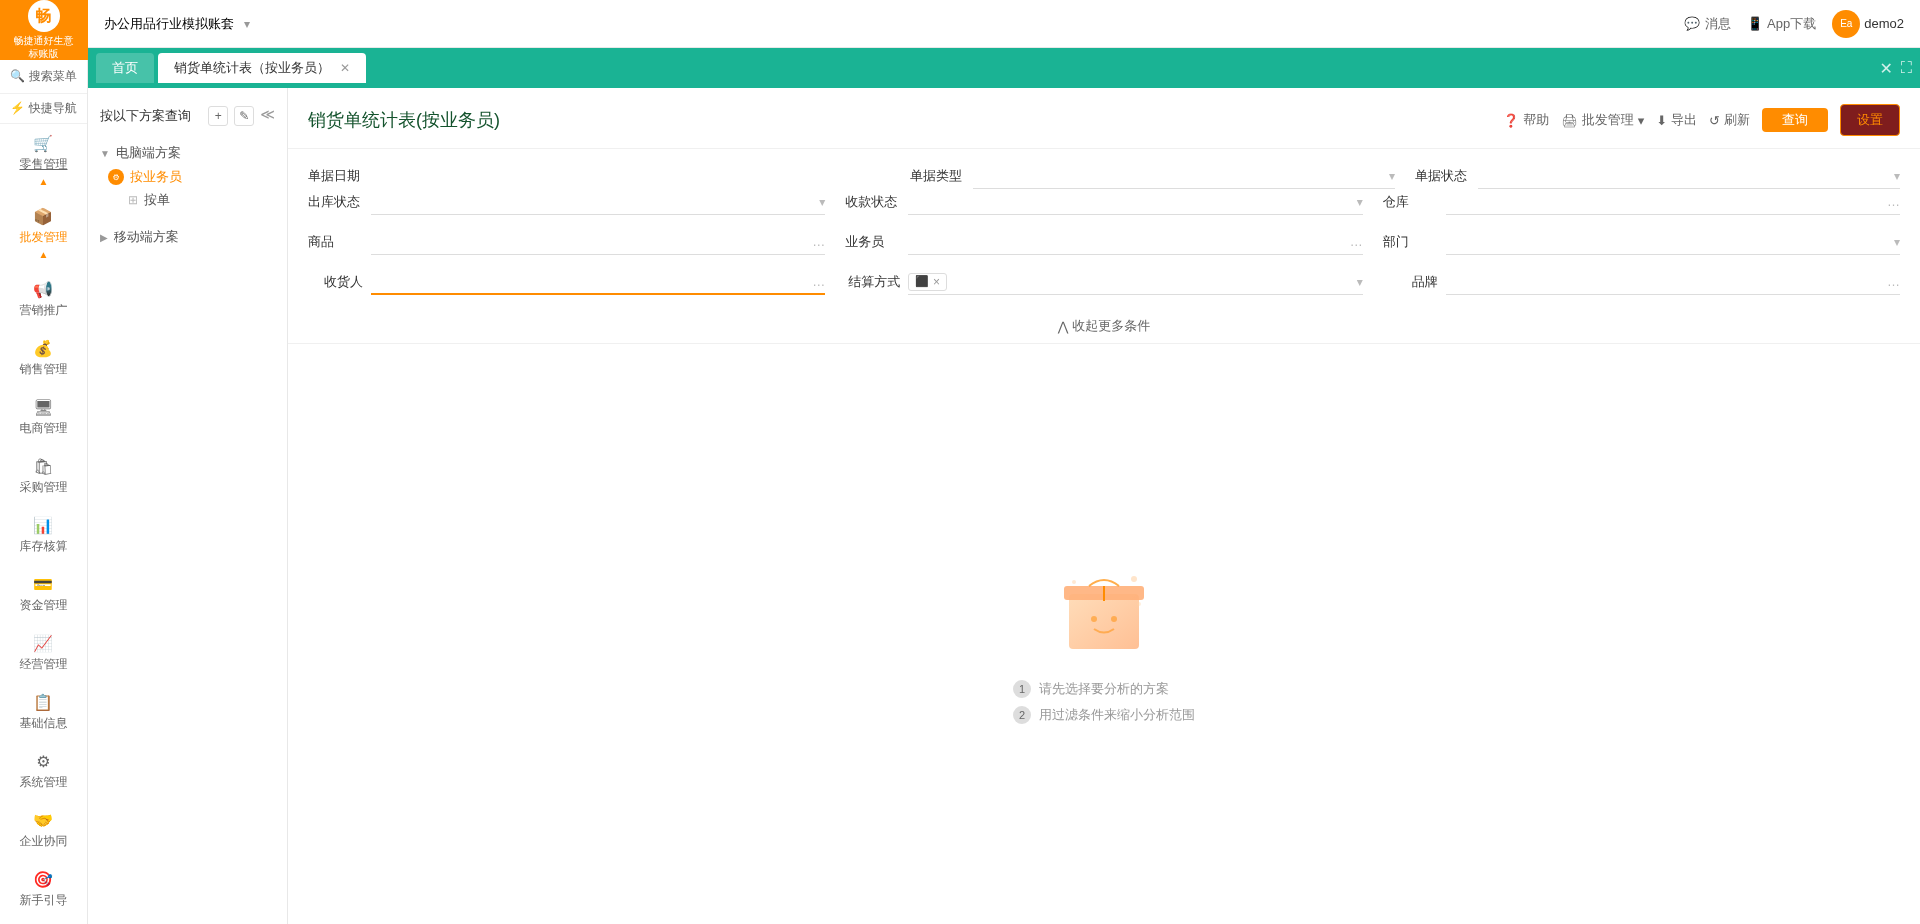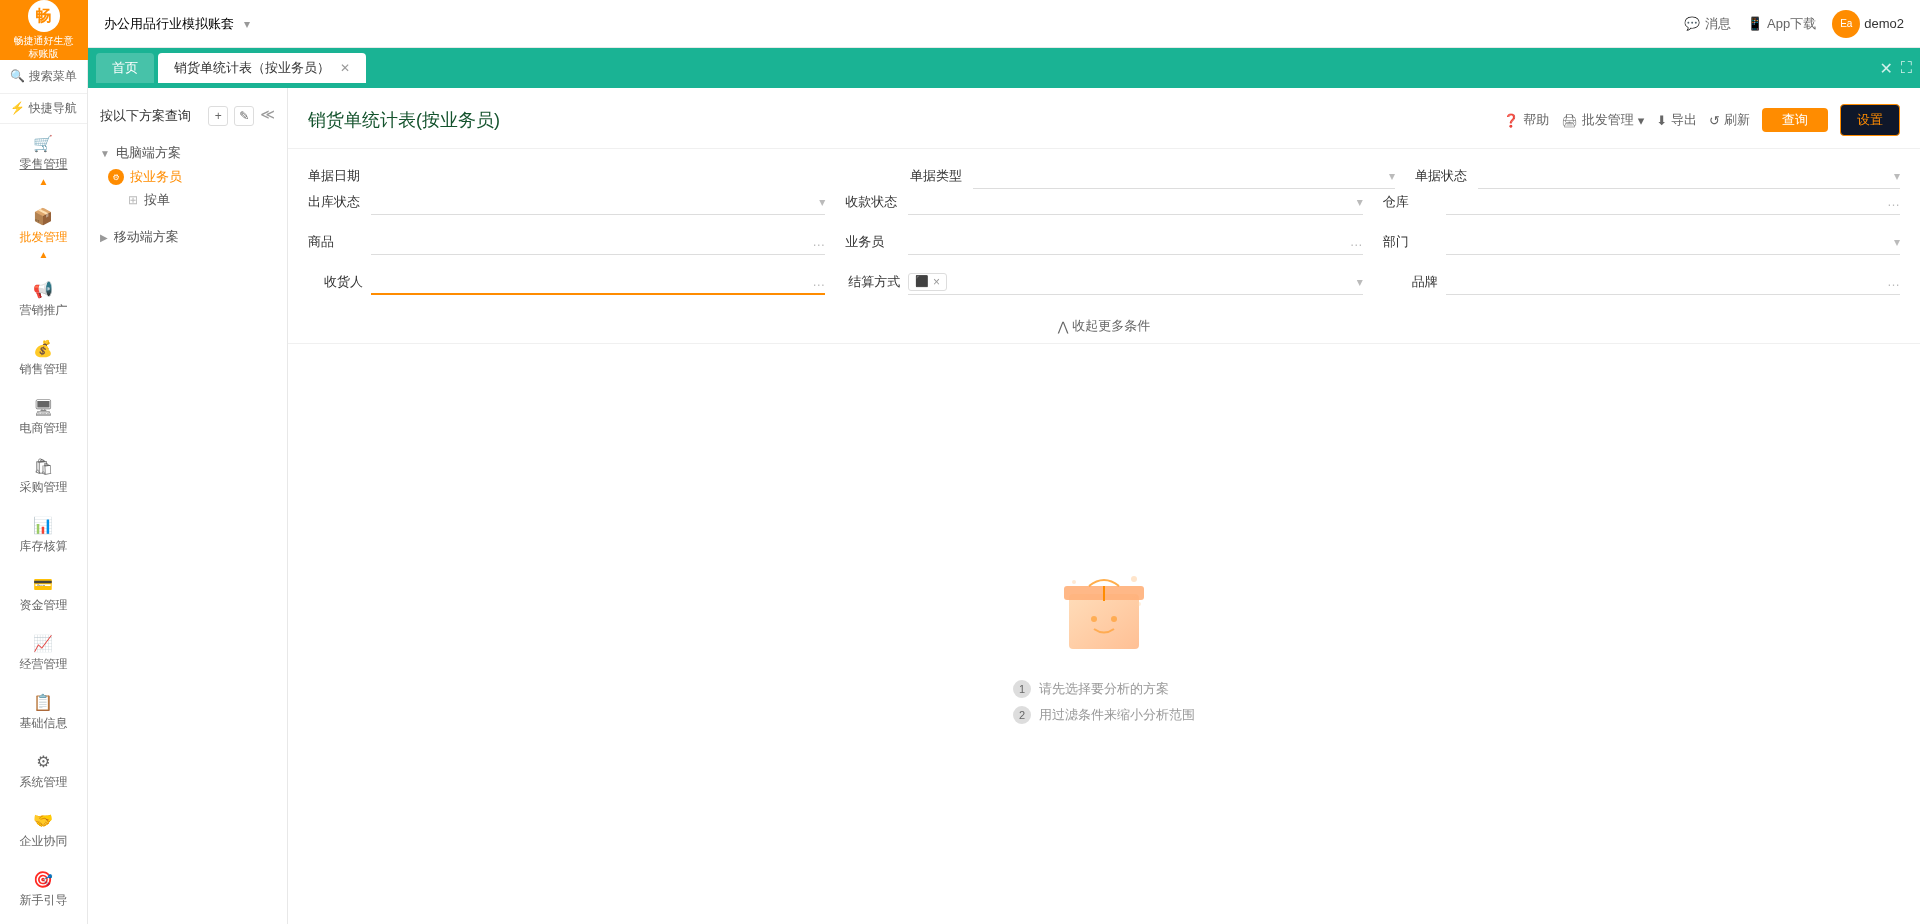--- a/index.html
+++ b/index.html
@@ -59,21 +59,21 @@
 
     
     .right-panel { flex: 1; background: #fff; display: flex; flex-direction: column; overflow: hidden; }
 
     
     .page-header { padding: 16px 20px 12px; display: flex; align-items: center; justify-content: space-between; border-bottom: 1px solid #f0f0f0; }
     .page-title { font-size: 18px; font-weight: 500; color: #14532d; }
     .page-actions { display: flex; align-items: center; gap: 12px; }
     .page-action-btn { display: flex; align-items: center; gap: 4px; color: #666; font-size: 13px; cursor: pointer; }
     .query-btn { background: #ff8c00; color: white; border: none; padding: 3px 20px; border-radius: 4px; cursor: pointer; font-size: 13px; }
-    .settings-btn { background: #0f172a; color: #ff8c00; border: 1px solid #ff8c00; padding: 6px 16px; border-radius: 4px; cursor: pointer; font-size: 13px; }
+    .settings-btn { background: #7f1d1d; color: #ff8c00; border: 1px solid #ff8c00; padding: 6px 16px; border-radius: 4px; cursor: pointer; font-size: 13px; }
     .date-tab { padding: 2px 8px; font-size: 12px; color: #666; cursor: pointer; border-radius: 3px; }
     .date-tab.active { background: #ff8c00; color: white; border-radius: 10px; }
 
     
     .collapse-bar { display: flex; align-items: center; justify-content: center; padding: 8px; border-bottom: 1px solid #f0f0f0; }
     .collapse-btn { display: flex; align-items: center; gap: 4px; color: #666; font-size: 13px; cursor: pointer; }
 
     
     .empty-state { flex: 1; display: flex; flex-direction: column; align-items: center; justify-content: center; gap: 16px; }
     .empty-icon { width: 120px; height: 120px; }

